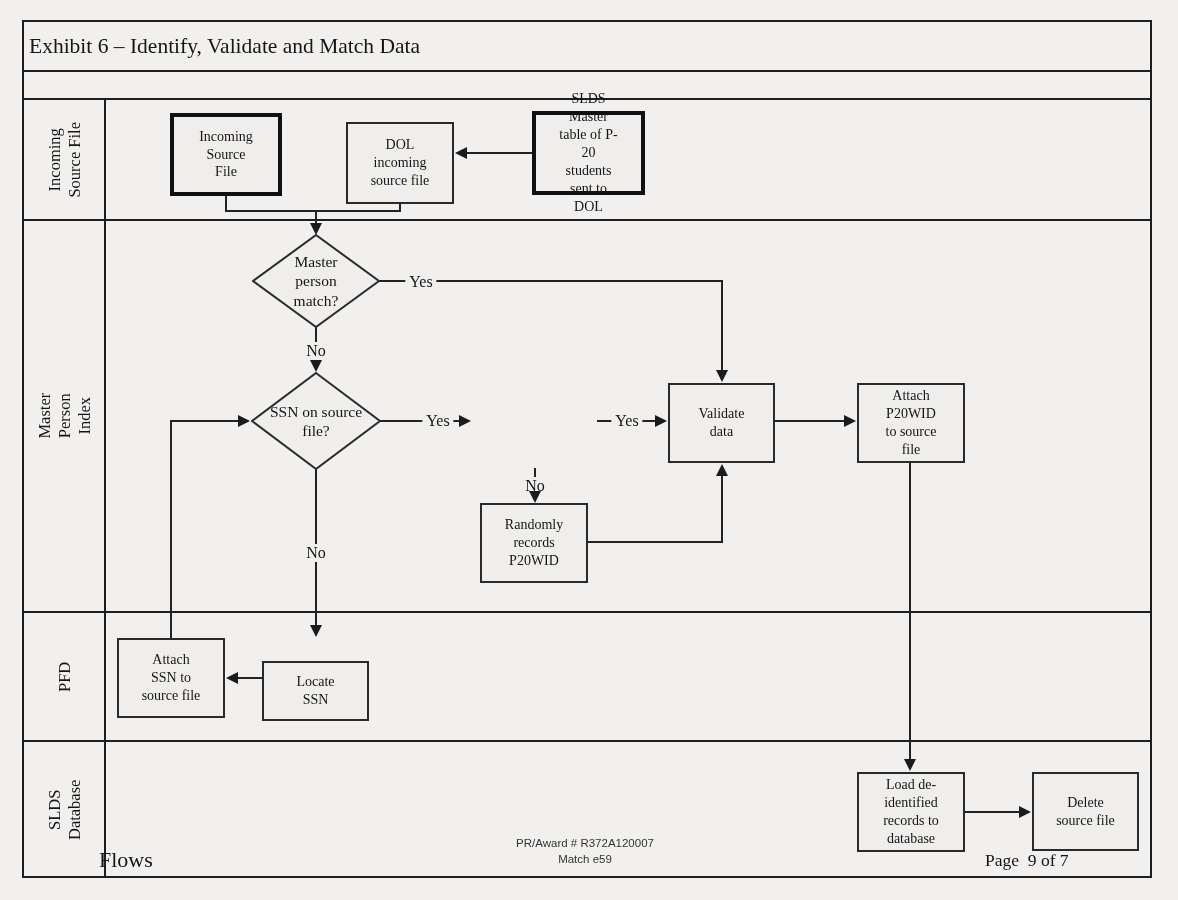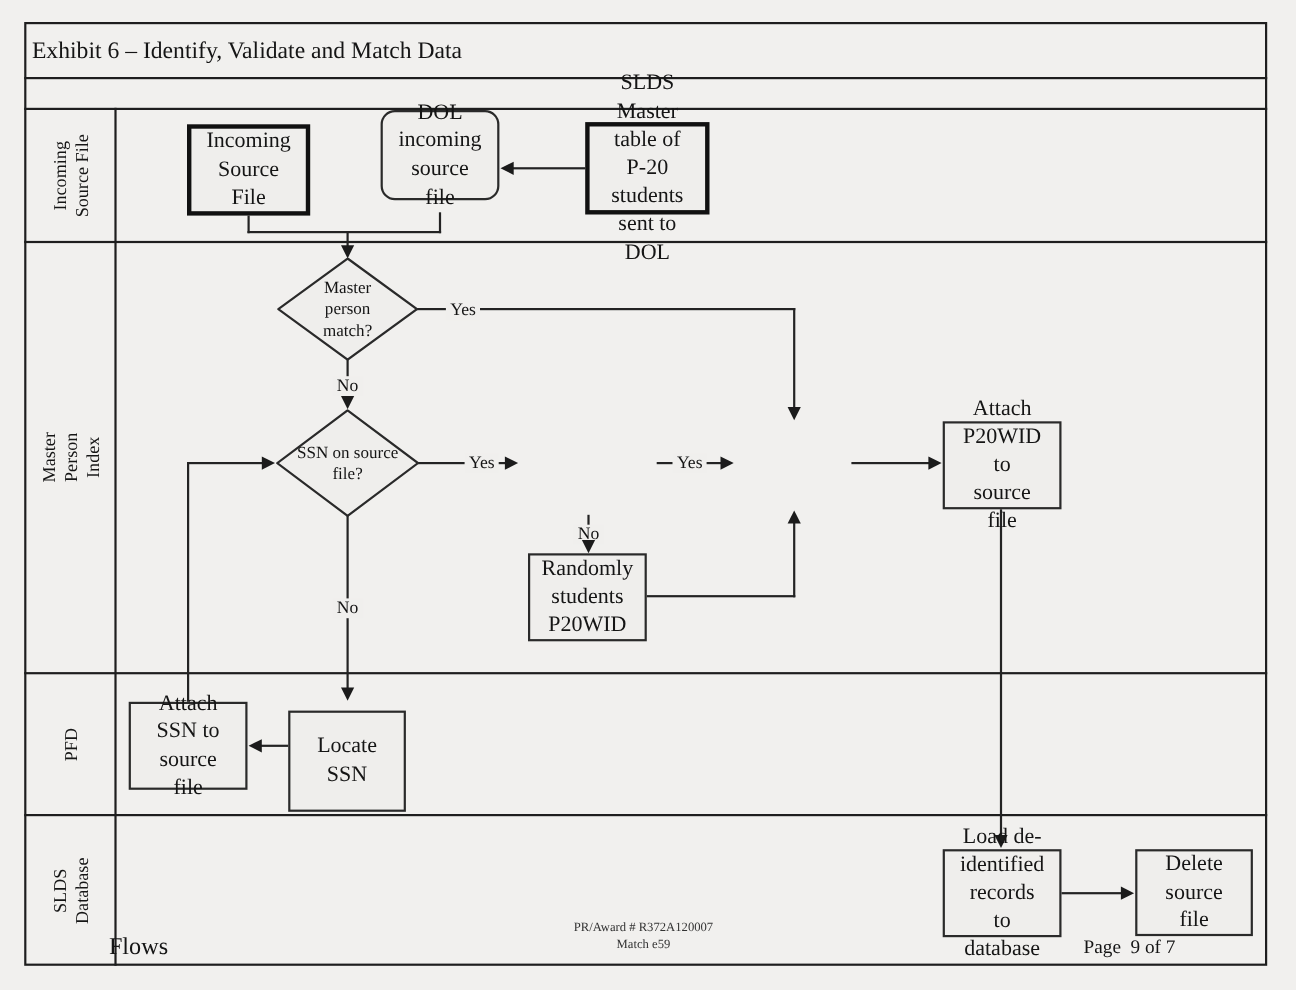--- a/index.html
+++ b/index.html
@@ -10,21 +10,21 @@
     color:#151515;
     overflow:hidden;
   }
   #stage{position:relative;width:1178px;height:900px;}
   .gl{position:absolute;background:#1e1e1e;}
   .frame{position:absolute;border:2px solid #1e1e1e;box-sizing:border-box;}
   .node{
     position:absolute;box-sizing:border-box;
     border:2px solid #2a2a2a;background:#efeeec;
     display:flex;align-items:center;justify-content:center;
-    text-align:center;font-size:20px;line-height:1.28;
+    text-align:center;font-size:14px;line-height:1.28;
     padding:2px 22px;
   }
   .node.thick{border-width:4px;border-color:#111;}
   .diamond{position:absolute;}
   .diamond svg{position:absolute;left:0;top:0;}
   .diamond .dlabel{
     position:absolute;inset:0;display:flex;align-items:center;justify-content:center;
     text-align:center;font-size:15.5px;line-height:1.25;
   }
   .hl{position:absolute;height:2px;background:#232323;}
@@ -48,21 +48,21 @@
   }
   #title{
     position:absolute;left:24px;top:22px;width:1120px;height:48px;
     display:flex;align-items:center;font-size:21.5px;padding-left:5px;
   }
   #flows{position:absolute;left:99px;top:847px;font-size:22px;}
   #footer-center{
     position:absolute;left:445px;top:837px;width:280px;text-align:center;
     font-family:"Liberation Sans", sans-serif;font-size:11.5px;color:#333;
   }
-  #footer-center div{margin-bottom:4px;font-family:Liberation Serif, serif;}
+  #footer-center div{margin-bottom:4px;}
   #page-num{position:absolute;left:985px;top:850px;font-size:17.5px;white-space:pre;}
 </style>
 </head>
 <body>
 
 <div id="stage">
 
   <div class="frame" style="left:22px;top:20px;width:1130px;height:858px;"></div>
   <div class="gl" style="left:22px;top:70px;width:1130px;height:2px;"></div>
   <div class="gl" style="left:22px;top:98px;width:1130px;height:2px;"></div>
@@ -134,26 +134,27 @@
   <div class="hl" style="left:170px;top:420px;width:73px;"></div>
   <div class="arr right" style="left:238px;top:415px;"></div>
 
   <div class="vl" style="left:909px;top:461px;height:301px;"></div>
   <div class="arr down" style="left:904px;top:759px;"></div>
 
   <div class="hl" style="left:964px;top:811px;width:61px;"></div>
   <div class="arr right" style="left:1019px;top:806px;"></div>
 
   <div class="node thick" style="left:170px;top:113px;width:112px;height:83px;">Incoming Source File</div>
-  <div class="node" style="left:346px;top:100px;width:108px;height:82px;border-radius:13px;">DOL incoming source file</div>
+  <div class="node" style="left:346px;top:122px;width:108px;height:82px;">DOL incoming source file</div>
   <div class="node thick" style="left:532px;top:111px;width:113px;height:84px;">SLDS Master table of P-20 students sent to DOL</div>
+  <div class="node" style="left:668px;top:383px;width:107px;height:80px;">Validate data</div>
   <div class="node" style="left:857px;top:383px;width:108px;height:80px;">Attach P20WID to source file</div>
-  <div class="node" style="left:480px;top:503px;width:108px;height:80px;">Randomly students P20WID</div>
+  <div class="node" style="left:480px;top:503px;width:108px;height:80px;">Randomly records P20WID</div>
   <div class="node" style="left:117px;top:638px;width:108px;height:80px;">Attach SSN to source file</div>
-  <div class="node" style="left:262px;top:646px;width:107px;height:92px;">Locate SSN</div>
+  <div class="node" style="left:262px;top:661px;width:107px;height:60px;">Locate SSN</div>
   <div class="node" style="left:857px;top:772px;width:108px;height:80px;">Load de-identified records to database</div>
   <div class="node" style="left:1032px;top:772px;width:107px;height:79px;">Delete source file</div>
 
   <div class="diamond" style="left:252px;top:234px;width:128px;height:94px;font-family:Liberation Serif, serif;">
     <svg width="128" height="94" viewBox="0 0 128 94">
       <polygon points="64,1 127,47 64,93 1,47" fill="#efeeec" stroke="#2a2a2a" stroke-width="2"></polygon>
     </svg>
     <div class="dlabel" style="padding:0 22px;">Master person match?</div>
   </div>
   <div class="diamond" style="left:251px;top:372px;width:130px;height:98px;font-family:Liberation Serif, serif;">

